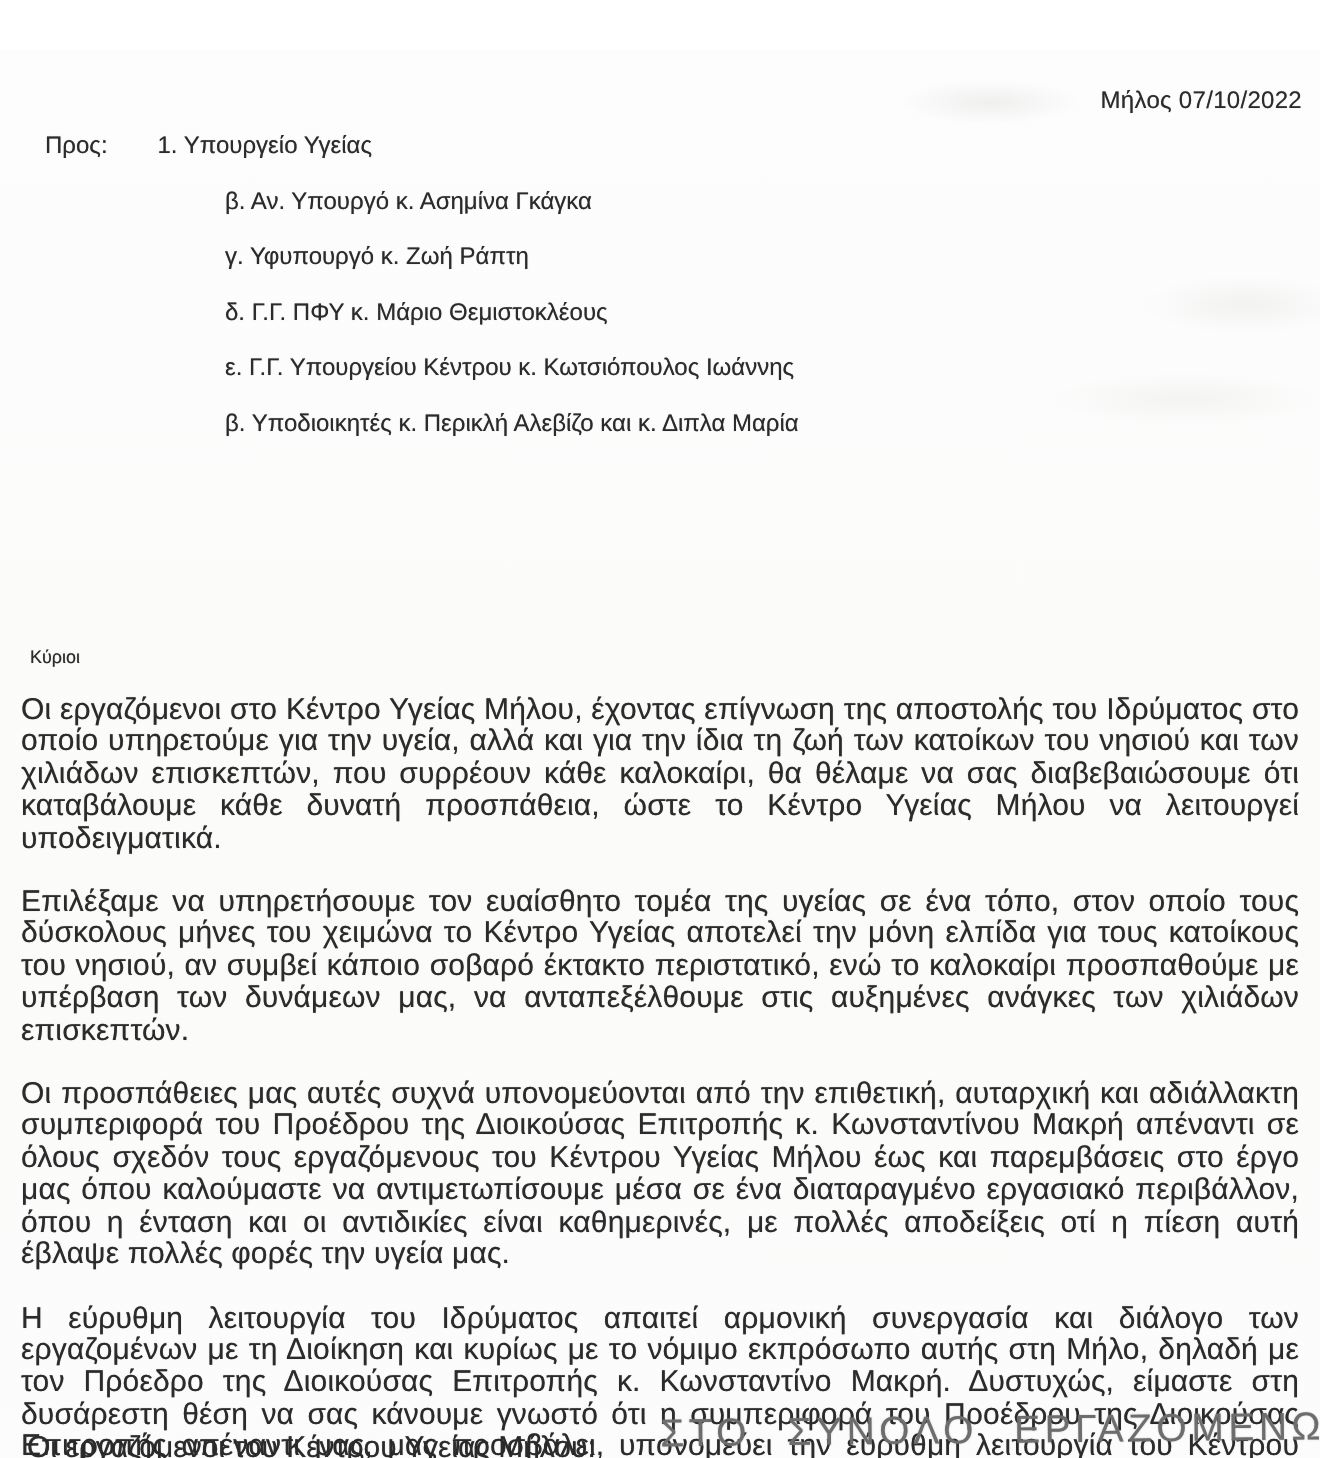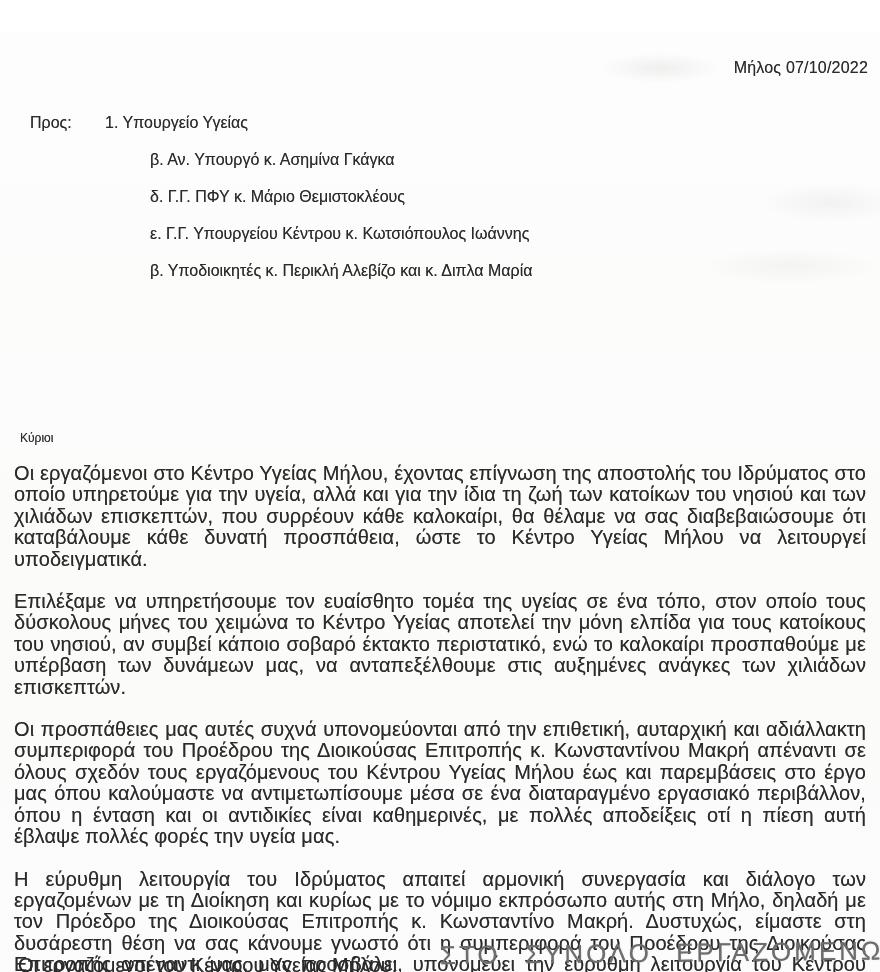--- a/index.html
+++ b/index.html
@@ -26,21 +26,21 @@
   .smudge-3{left:700px;top:215px;width:180px;height:36px;
     background:radial-gradient(closest-side,rgba(170,165,160,.10),rgba(170,165,160,0));}
 
   .scan-text{ text-shadow:0 0 .5px rgba(20,20,20,.55); }
 
   .date-line{
     position:absolute;top:26px;right:12px;
     font-size:16px;letter-spacing:.2px;
   }
 
-  .recipients{position:absolute;left:0;top:81px;width:876px;font-size:16px;}
+  .recipients{position:absolute;left:0;top:56px;width:876px;font-size:16px;}
   .recip-row{position:relative;height:37px;}
   .to-label{position:absolute;left:30px;top:0;}
   .recip-main{position:absolute;left:105px;top:0;}
   .recip-main-2{position:absolute;left:107px;top:0;}
   .recip-sub{position:absolute;left:150px;top:0;}
   sup.ord{font-size:11px;vertical-align:super;line-height:0;}
 
   .salutation{
     position:absolute;left:20px;top:398px;
     font-size:12px;
@@ -85,20 +85,23 @@
 
   <div class="recipients scan-text">
     <div class="recip-row">
       <span class="to-label">Προς:</span>
       <span class="recip-main">1. Υπουργείο Υγείας</span>
     </div>
     <div class="recip-row">
       <span class="recip-sub">β. Αν. Υπουργό κ. Ασημίνα Γκάγκα</span>
     </div>
     <div class="recip-row">
+      <span class="recip-sub">γ. Υφυπουργό κ. Ζωή Ράπτη</span>
+    </div>
+    <div class="recip-row">
       <span class="recip-sub">δ. Γ.Γ. ΠΦΥ κ. Μάριο Θεμιστοκλέους</span>
     </div>
     <div class="recip-row">
       <span class="recip-sub">ε. Γ.Γ. Υπουργείου Κέντρου κ. Κωτσιόπουλος Ιωάννης</span>
     </div>
     <div class="recip-row">
       <span class="recip-sub">β. Υποδιοικητές κ. Περικλή Αλεβίζο και κ. Διπλα Μαρία</span>
     </div>
   </div>
 

